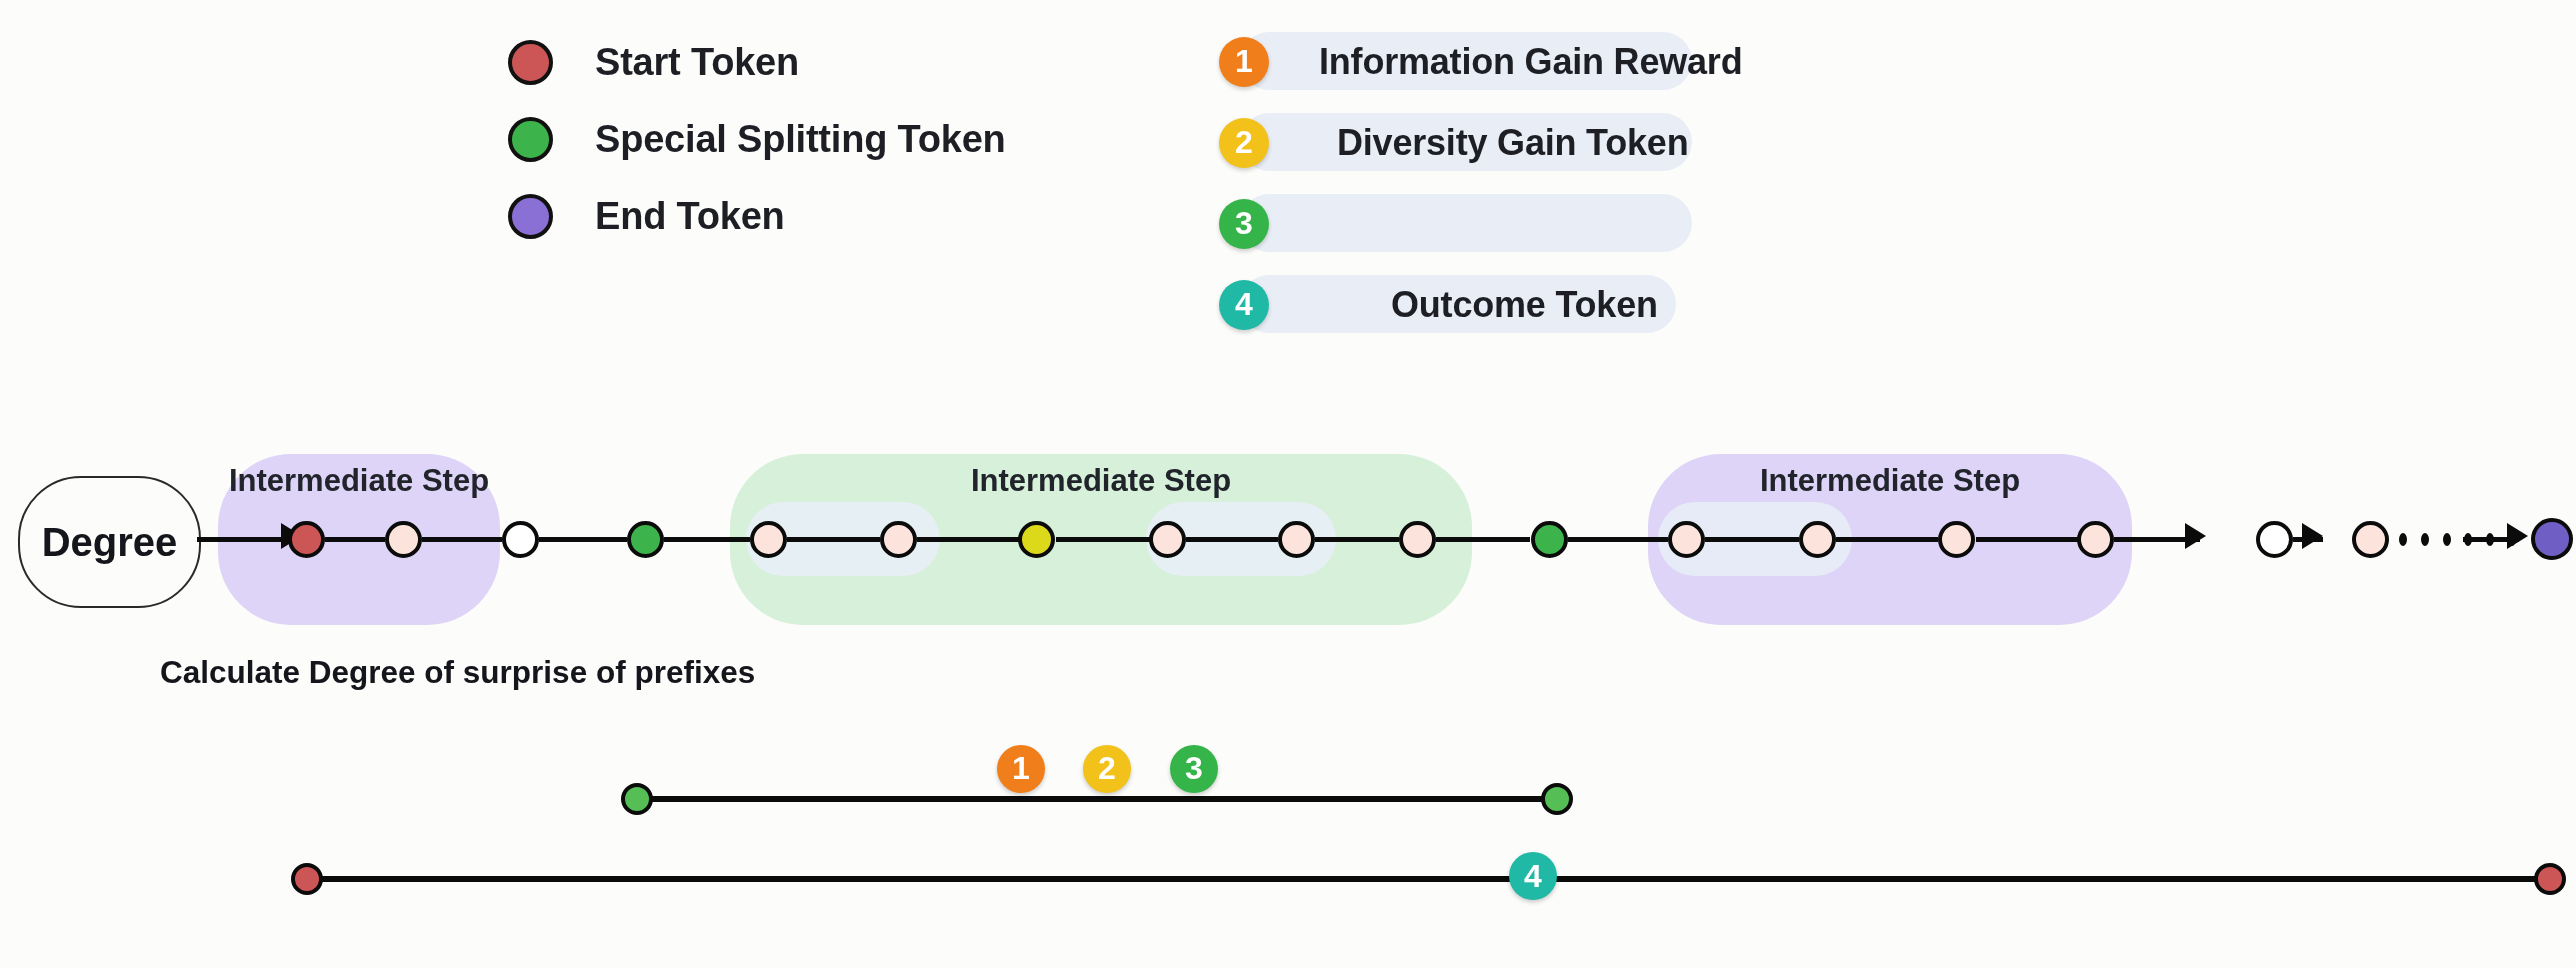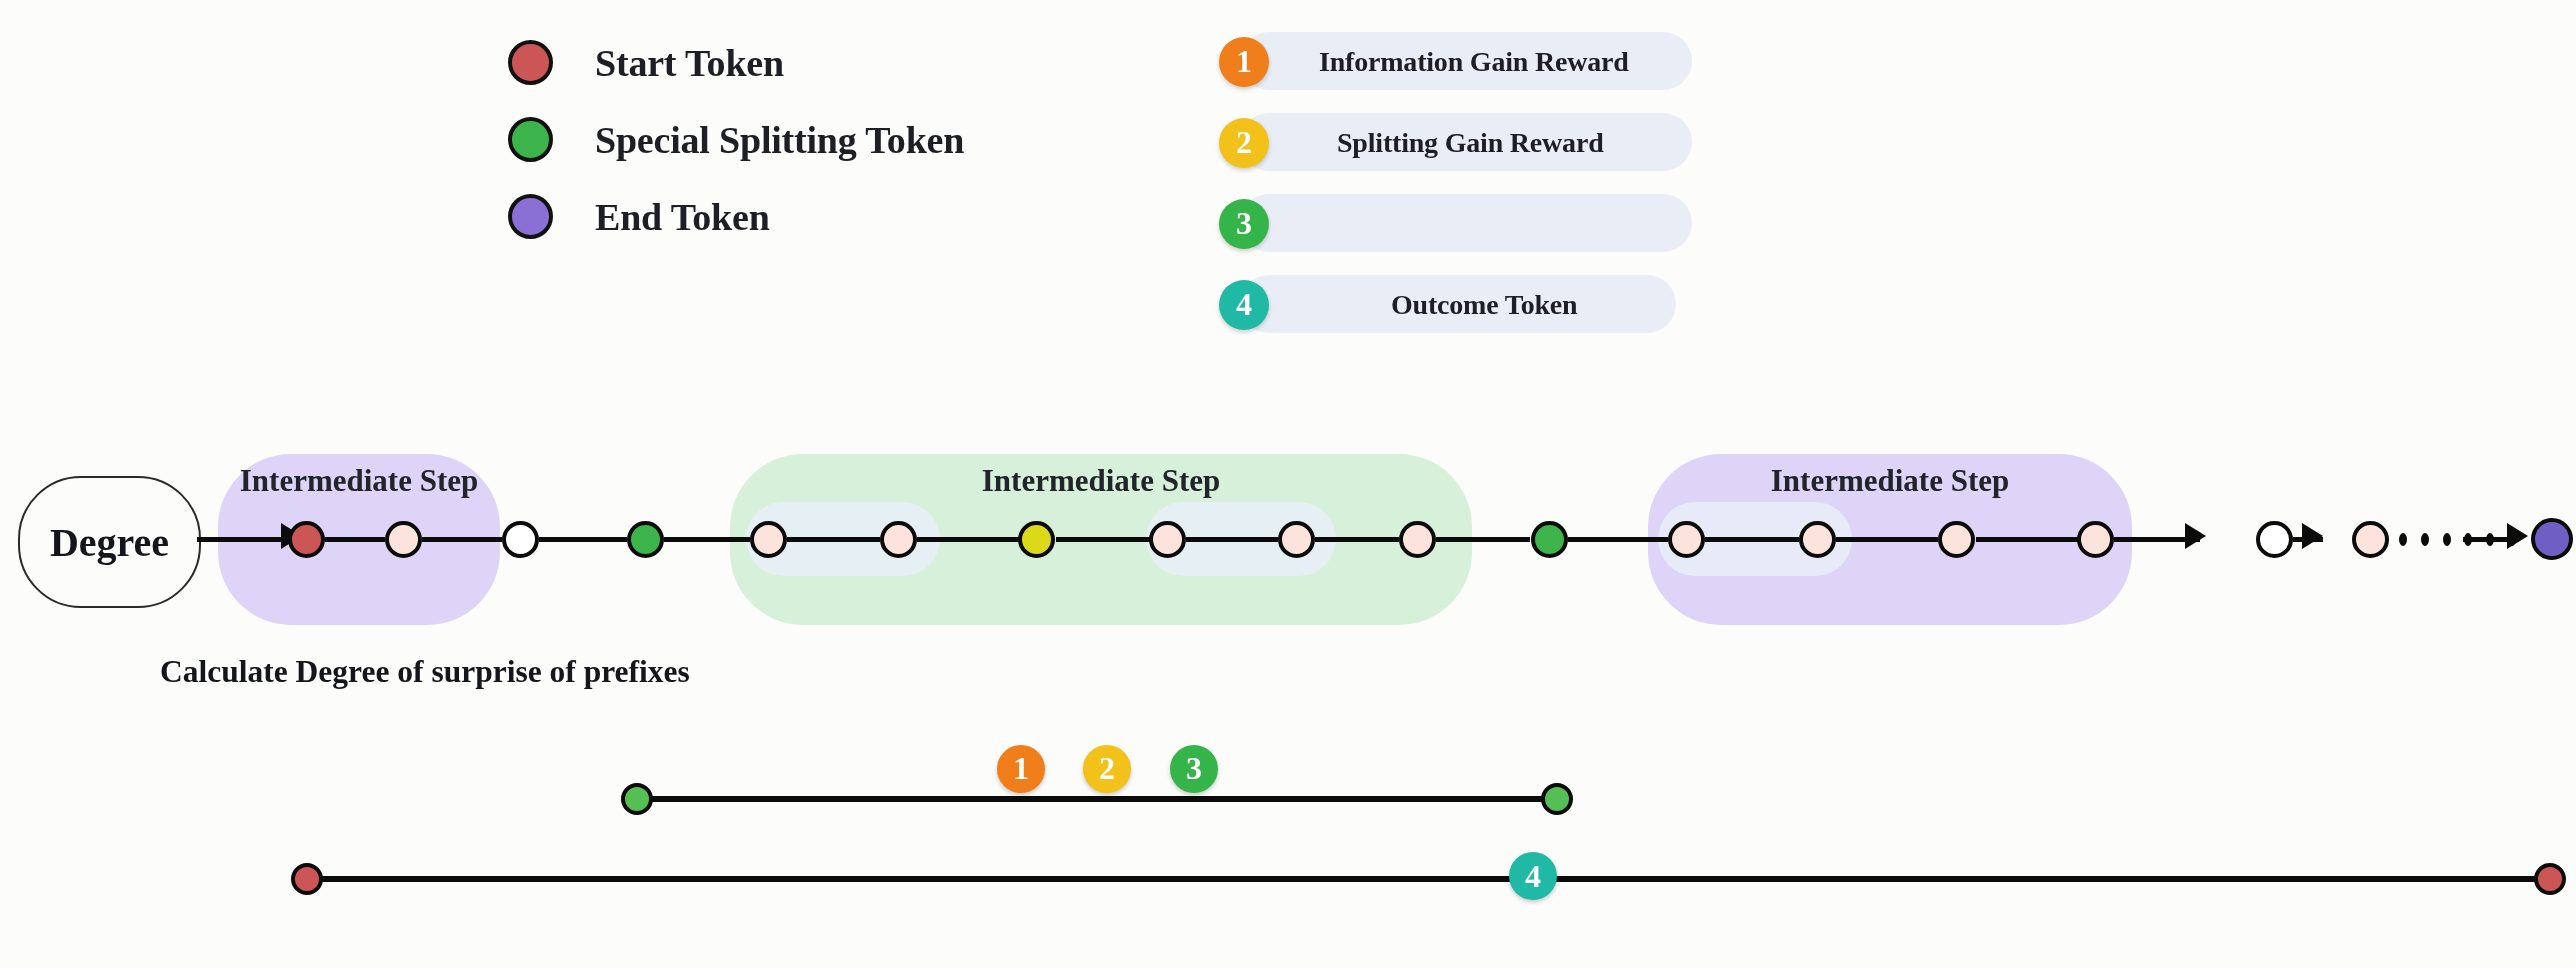--- a/index.html
+++ b/index.html
@@ -5,21 +5,21 @@
   html, body {
     margin: 0;
     padding: 0;
     background: #fcfcfa;
   }
   #page {
     position: relative;
     width: 2576px;
     height: 968px;
     background: #fcfcfa;
-    font-family: Liberation Serif, serif;
+    font-family: Liberation Sans, sans-serif;
     overflow: hidden;
   }
 
   
   #legend-left {
     position: absolute;
     left: 508px;
     top: 24px;
     width: 629px;
   }
@@ -77,21 +77,21 @@
     align-items: center;
     justify-content: center;
     color: #ffffff;
     font-size: 32px;
     font-weight: 700;
     box-shadow: 0 2.4px 4px rgba(0,0,0,0.18);
   }
   .reward-label {
     position: relative;
     z-index: 2;
-    font-size: 28px;
+    font-size: 36px;
     font-weight: 700;
     color: #1d1f25;
     white-space: nowrap;
     letter-spacing: -0.2px;
   }
 
   
   #timeline {
     position: absolute;
     left: 0;
@@ -240,21 +240,21 @@
 
   <div id="legend-right">
       <div class="reward-row">
         <div class="reward-pill" style="width: 452px;"></div>
         <div class="reward-badge" style="background: rgb(240, 126, 26);">1</div>
         <div class="reward-label" style="margin-left: 50px;">Information Gain Reward</div>
       </div>
       <div class="reward-row">
         <div class="reward-pill" style="width: 452px;"></div>
         <div class="reward-badge" style="background: rgb(242, 194, 27);">2</div>
-        <div class="reward-label" style="margin-left: 68px;">Splitting Gain Reward</div>
+        <div class="reward-label" style="margin-left: 68px;">Diversity Gain Token</div>
       </div>
       <div class="reward-row">
         <div class="reward-pill" style="width: 452px;"></div>
         <div class="reward-badge" style="background: rgb(53, 180, 74);">3</div>
       </div>
       <div class="reward-row">
         <div class="reward-pill" style="width: 436px;"></div>
         <div class="reward-badge" style="background: rgb(31, 185, 165);">4</div>
         <div class="reward-label" style="margin-left: 122px;">Outcome Token</div>
       </div>

